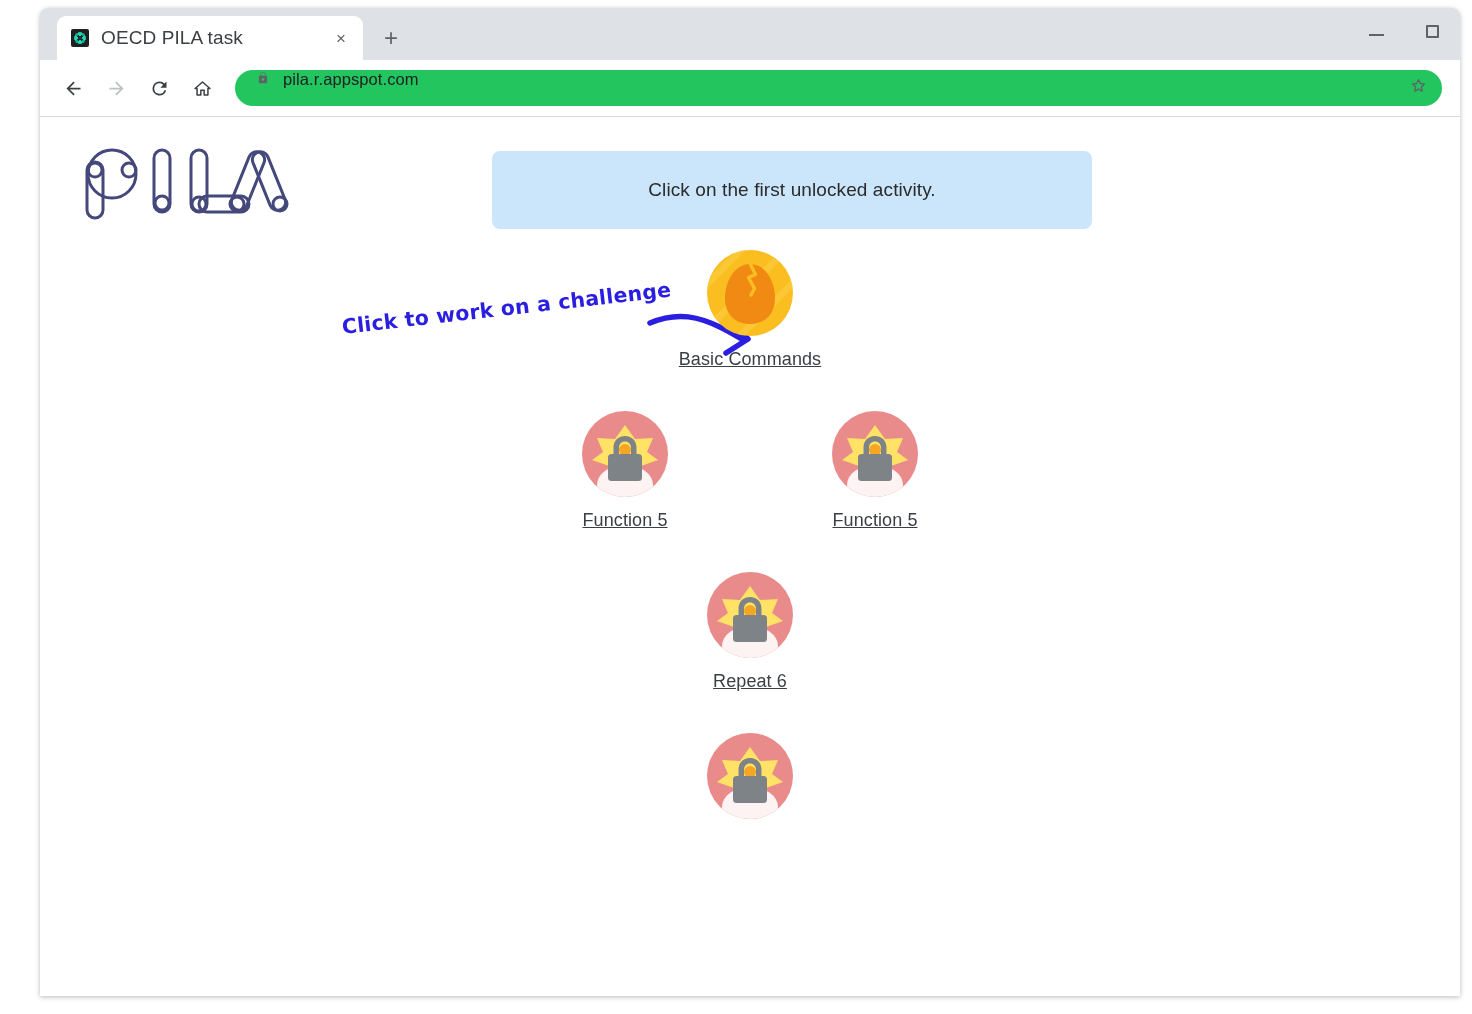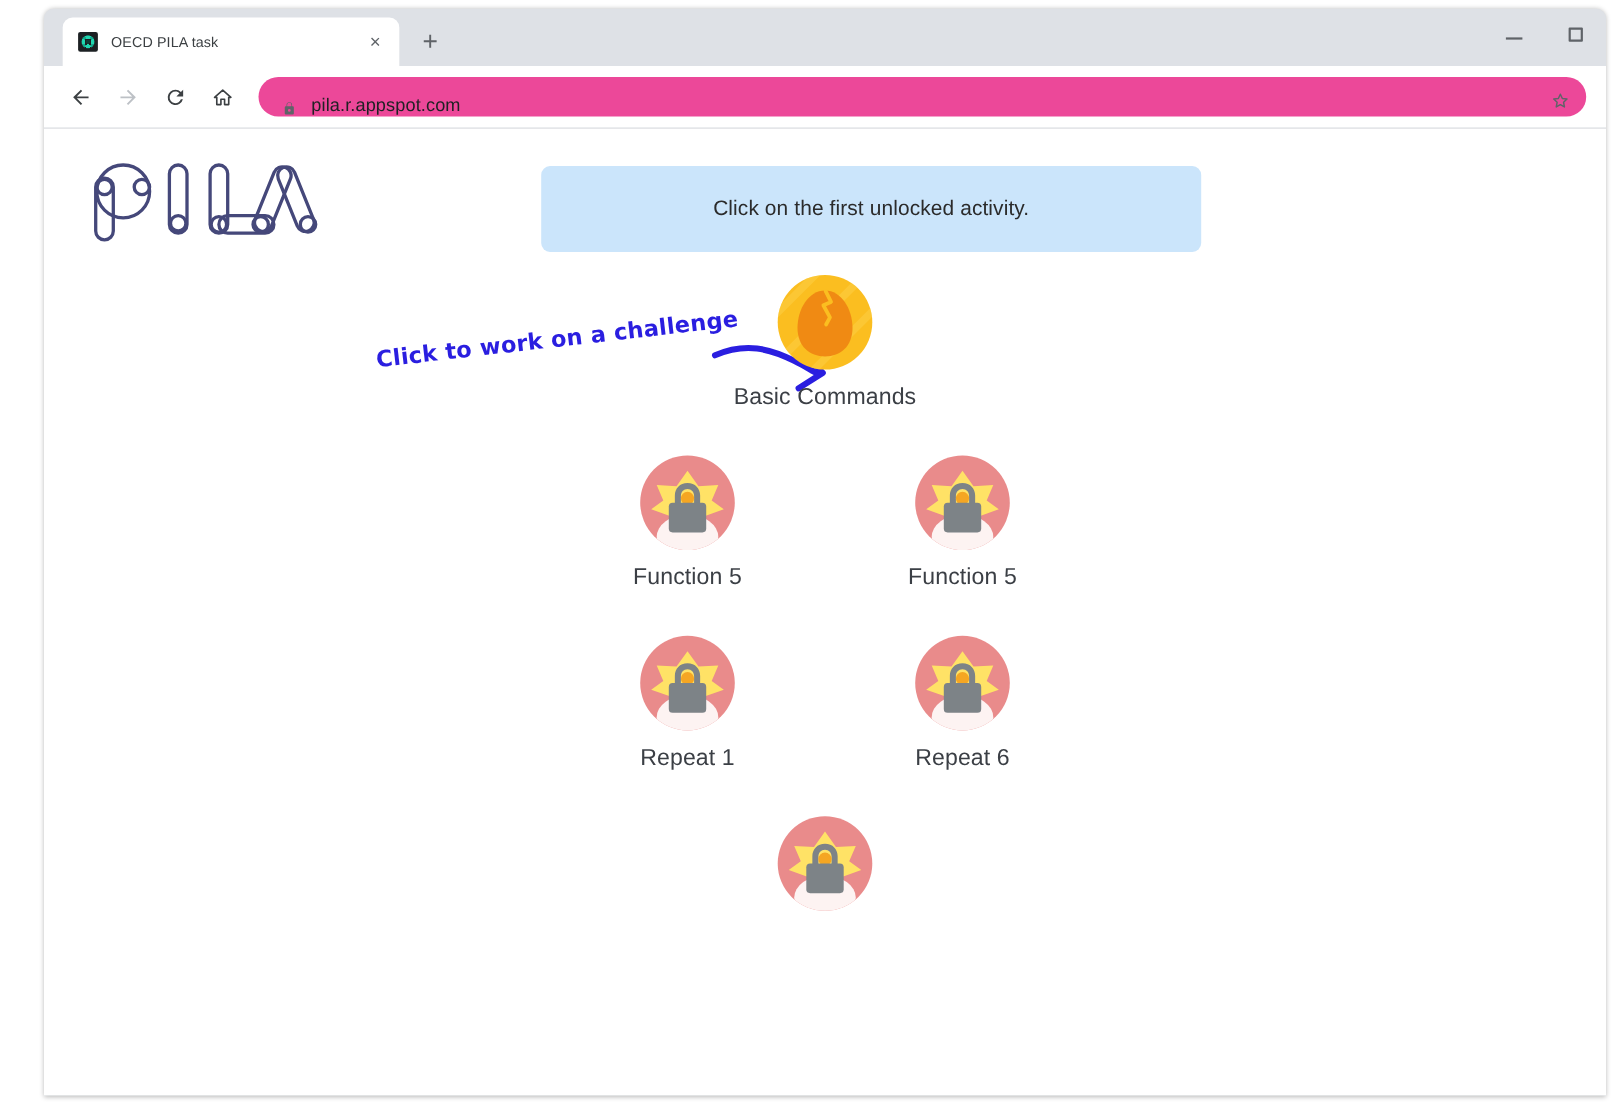--- a/index.html
+++ b/index.html
@@ -66,21 +66,21 @@
       radial-gradient(circle at 88% 50%, #1fd6b0 0 2.3px, transparent 2.3px),
       radial-gradient(circle at 50% 88%, #1fd6b0 0 2.3px, transparent 2.3px),
       radial-gradient(circle at 12% 50%, #1fd6b0 0 2.3px, transparent 2.3px),
       radial-gradient(circle at 82% 18%, #14a98d 0 2px, transparent 2px),
       radial-gradient(circle at 18% 18%, #14a98d 0 2px, transparent 2px),
       radial-gradient(circle at 82% 82%, #14a98d 0 2px, transparent 2px),
       radial-gradient(circle at 18% 82%, #14a98d 0 2px, transparent 2px);
   }
   #tab-title {
     flex: 1 1 auto;
-    font-size: 13px;
+    font-size: 19px;
     color: #3c4043;
     white-space: nowrap;
     overflow: hidden;
     text-overflow: ellipsis;
     letter-spacing: 0.1px;
   }
   #tab-close {
     flex: 0 0 24px;
     width: 24px; height: 24px;
     display: flex; align-items: center; justify-content: center;
@@ -146,24 +146,24 @@
     display: flex; align-items: center; justify-content: center;
     border-radius: 50%;
     margin-right: 5px;
   }
   .nav-btn svg { display: block; }
   #omnibox {
     flex: 1 1 auto;
     height: 36px;
     margin-left: 9px;
     margin-right: 18px;
-    background: #ec4899;
+    background: #22c55e;
     border-radius: 18px;
     display: flex;
-    align-items: flex-end;
+    align-items: flex-start;
     padding: 0 6px 0 20px;
     box-sizing: border-box;
   }
   #lock-icon { flex: 0 0 16px; margin-right: 12px; display:block; }
   #omnibox-url {
     flex: 1 1 auto;
     font-size: 16.5px;
     color: #202124;
     letter-spacing: 0.1px;
     white-space: nowrap;
@@ -254,24 +254,25 @@
     gap: 50px;
   }
   .activity-node {
     width: 200px;
     display: flex;
     flex-direction: column;
     align-items: center;
   }
   .node-label {
     margin-top: 10px;
-    font-size: 21px;
+    font-size: 18px;
     color: #3b3f45;
     letter-spacing: 0.1px;
     white-space: nowrap;
+    text-decoration: underline;
   }
 
   
   .badge { width: 92px; height: 92px; display:block; }
 </style>
 </head>
 <body>
 
 <svg width="0" height="0" style="position:absolute" aria-hidden="true">
   <defs>
@@ -440,26 +441,20 @@
             </svg>
           <span class="node-label">Function 5</span>
         </div>
       </div>
 
       <div class="activity-row" style="margin-top:38px;">
         <div class="activity-node">
           <svg class="badge" viewBox="0 0 92 92">
               <use href="#sym-lock-badge"></use>
             </svg>
-          <span class="node-label">Repeat 1</span>
-        </div>
-        <div class="activity-node">
-          <svg class="badge" viewBox="0 0 92 92">
-              <use href="#sym-lock-badge"></use>
-            </svg>
           <span class="node-label">Repeat 6</span>
         </div>
       </div>
 
 
       <div class="activity-row" style="margin-top:38px;">
         <div class="activity-node">
           <svg class="badge" viewBox="0 0 92 92">
               <use href="#sym-lock-badge"></use>
             </svg>

